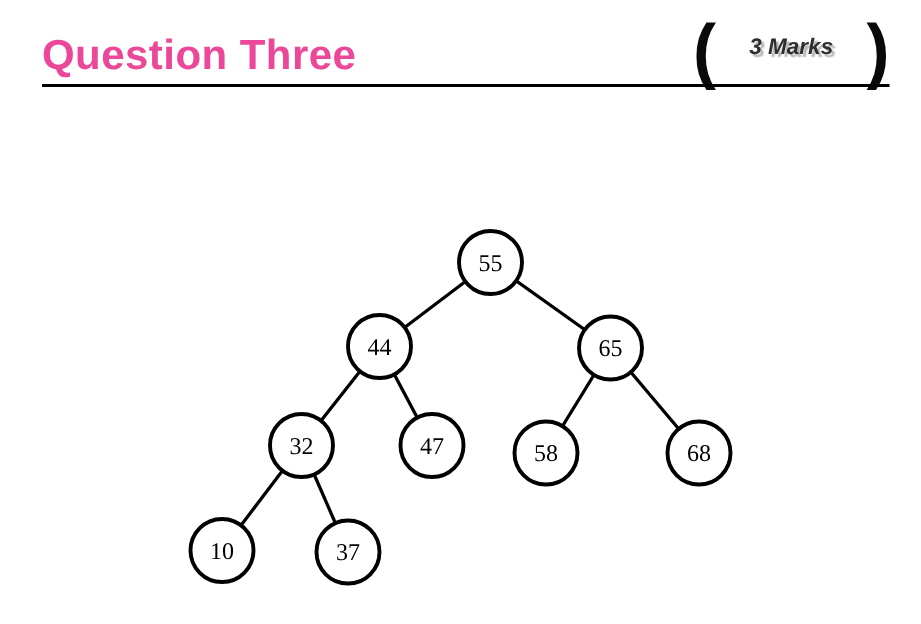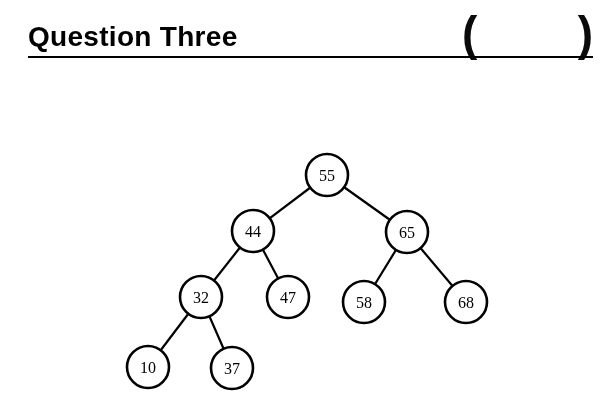--- a/index.html
+++ b/index.html
@@ -14,21 +14,21 @@
   }
   .title {
     position: absolute;
     left: 28px;
     top: 21px;
     margin: 0;
     font-family: "Liberation Sans", sans-serif;
     font-weight: bold;
     font-size: 28px;
     letter-spacing: 0.3px;
-    color: #000000;
+    color: #ec4899;
     white-space: nowrap;
   }
   .rule {
     position: absolute;
     left: 28px;
     top: 56px;
     width: 565px;
     height: 2px;
     background: #000;
   }
@@ -101,20 +101,21 @@
 </style>
 </head>
 <body>
 
 <div class="page">
 
   <h1 class="title">Question Three</h1>
 
   <div class="marks-badge">
     <span class="bracket">(</span>
+    <span class="marks-text">3 Marks</span>
     <span class="bracket">)</span>
   </div>
 
   <div class="rule"></div>
 
 
   <svg class="tree-svg" id="tree-svg" width="614" height="416">
       <line x1="327" y1="175" x2="253" y2="231"></line>
       <line x1="327" y1="175" x2="407" y2="232"></line>
       <line x1="253" y1="231" x2="201" y2="297"></line>

